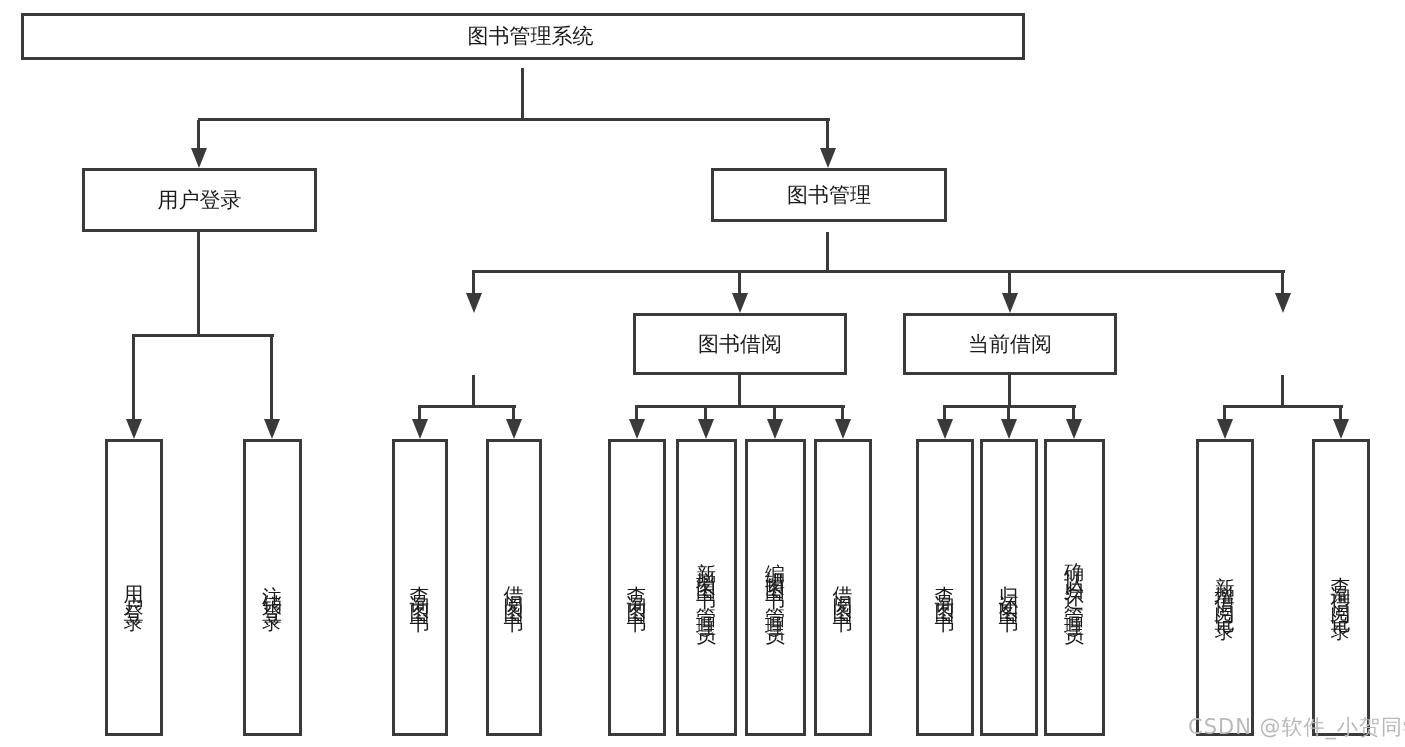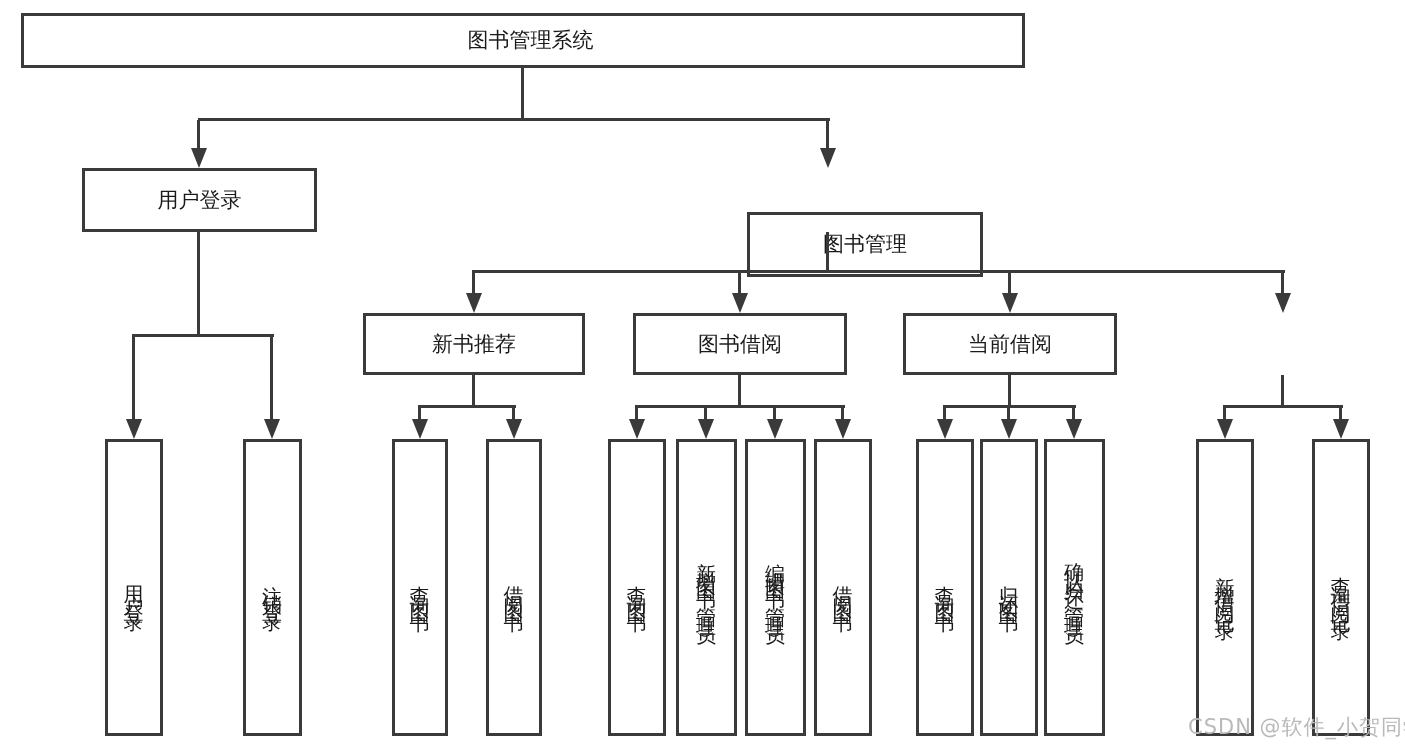--- a/index.html
+++ b/index.html
@@ -26,27 +26,26 @@
   .watermark{
     position:absolute;left:1188px;top:713px;font-size:21px;color:#b9b9b9;
     letter-spacing:1px;white-space:nowrap;
   }
 </style>
 </head>
 <body>
 
 <div class="canvas">
 
-  <div class="node" style="left:21px;top:13px;width:1004px;height:55px;padding-left:15px;">图书管理系统</div>
+  <div class="node" style="left:21px;top:13px;width:1004px;height:47px;padding-left:15px;">图书管理系统</div>
 
   <div class="node" style="left:82px;top:168px;width:235px;height:64px;">用户登录</div>
 
-  <div class="node" style="left:747px;top:168px;width:236px;height:65px;margin-top:44px;">图书管理</div>
+  <div class="node" style="left:711px;top:168px;width:236px;height:54px;">图书管理</div>
 
-  <div class="node" style="left:363px;top:313px;width:222px;height:62px;">新书推荐</div>
 
   <div class="node" style="left:903px;top:313px;width:214px;height:62px;">当前借阅</div>
 
   <div class="node" style="left:633px;top:313px;width:214px;height:62px;">图书借阅</div>
 
 
   <div class="node vnode" style="left:105px;top:439px;width:58px;height:297px;">用户登录</div>
 
   <div class="node vnode" style="left:243px;top:439px;width:59px;height:297px;">注销登录</div>
 

